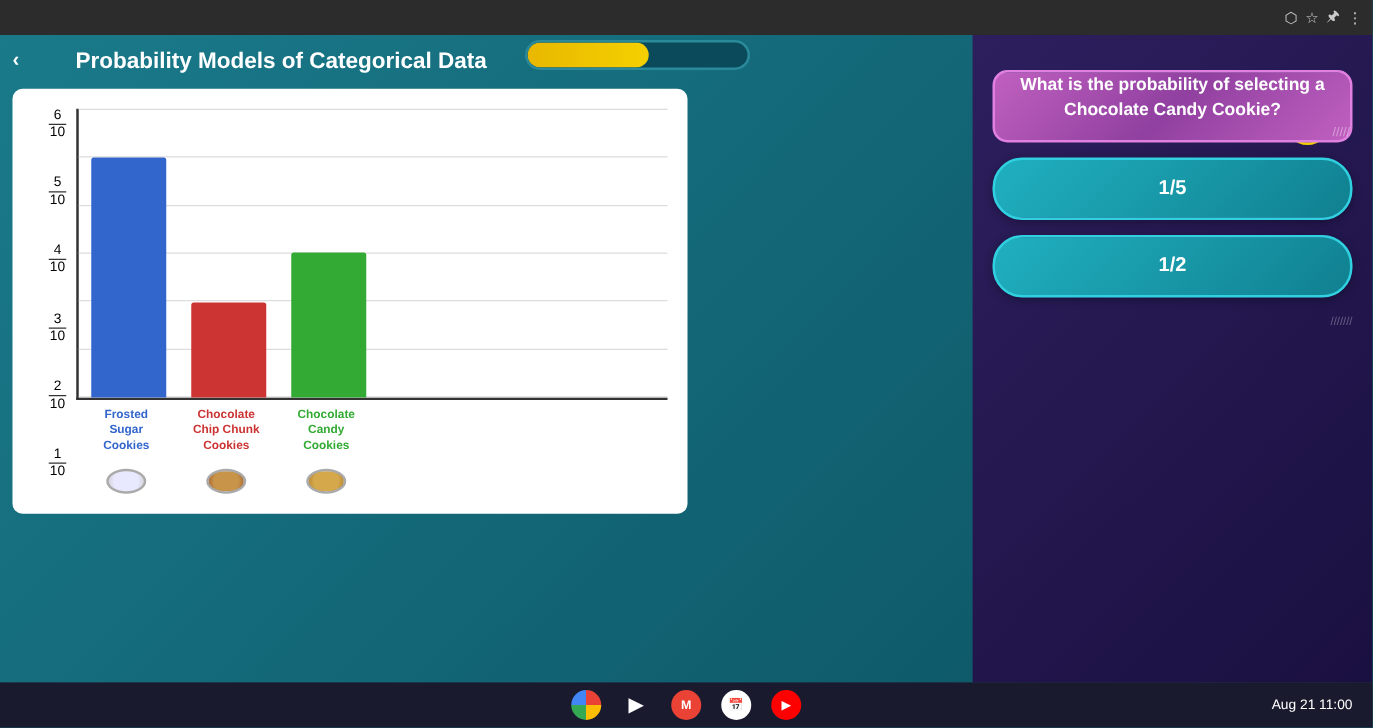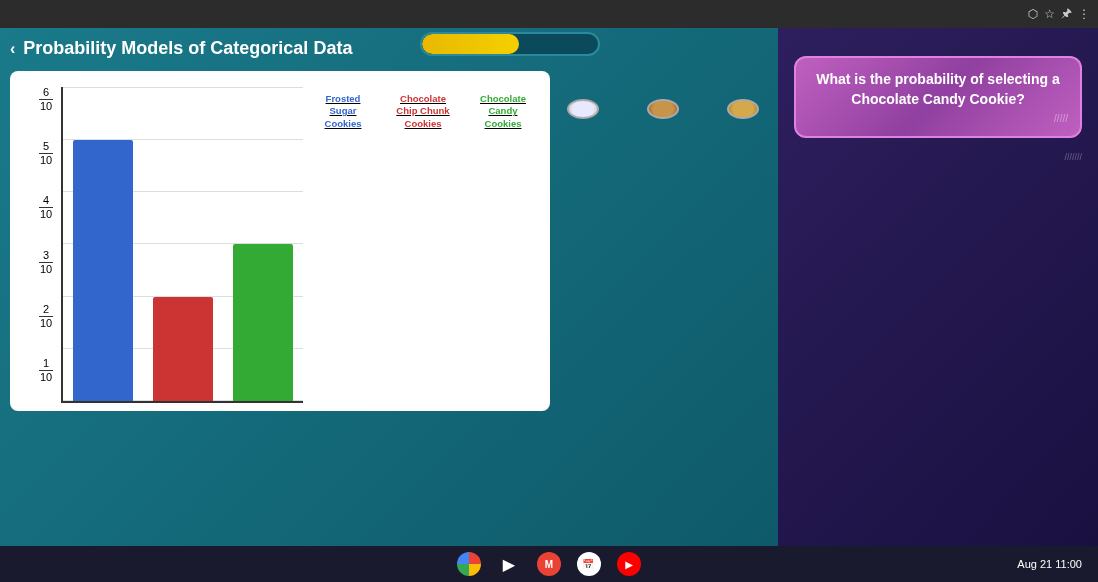--- a/index.html
+++ b/index.html
@@ -56,20 +56,21 @@
     .back-arrow {
       color: white;
       font-size: 16px;
       cursor: pointer;
       font-weight: bold;
     }
     .page-title {
       color: white;
       font-size: 18px;
       font-weight: bold;
+      margin-left: 37px;
     }
 
     
     .progress-area {
       position: absolute;
       top: 32px;
       left: 420px;
       width: 180px;
       height: 24px;
       background: #0a4a5a;
@@ -123,21 +124,21 @@
     .y-divider-line {
       width: 14px;
       height: 1px;
       background: #333;
       margin: 1px 0;
     }
 
     .chart-body {
       flex: 1;
       display: flex;
-      text-decoration: underline;
+      flex-direction: column;
     }
 
     .bars-area {
       flex: 1;
       display: flex;
       align-items: flex-end;
       gap: 20px;
       padding: 0 10px;
       border-left: 2px solid #333;
       border-bottom: 2px solid #333;
@@ -224,21 +225,21 @@
       padding: 16px;
       display: flex;
       flex-direction: column;
       gap: 12px;
       flex-shrink: 0;
     }
 
     .question-box {
       background: linear-gradient(135deg, #c060c0 0%, #9040a0 50%, #c060c0 100%);
       border-radius: 12px;
-      padding: 12px;
+      padding: 0;
       text-align: center;
       border: 2px solid #e080e0;
       position: relative;
     }
     .question-text {
       color: white;
       font-size: 14px;
       font-weight: bold;
       line-height: 1.4;
     }
@@ -433,20 +434,22 @@
         <span style="color:white; font-weight:bold; font-size:18px;">✓</span>
       </div>
       <div class="menu-btn">≡</div>
     </div>
 
     <div class="question-box">
       <div class="question-text">What is the probability of selecting a Chocolate Candy Cookie?</div>
       <div class="question-lines">/////</div>
     </div>
 
+    <div class="answer-button">1/5</div>
+    <div class="answer-button">1/2</div>
     <div class="answer-lines">///////</div>
   </div>
 </div>
 
 <div class="taskbar">
   <div class="taskbar-icon" style="background: conic-gradient(#ea4335 0deg 90deg, #fbbc04 90deg 180deg, #34a853 180deg 270deg, #4285f4 270deg 360deg);">
   </div>
   <div class="taskbar-icon" style="color:white; font-size:16px;">▶</div>
   <div class="taskbar-icon" style="background:#ea4335; color:white; font-size:10px; font-weight:bold;">M</div>
   <div class="taskbar-icon" style="background:white; color:#1a73e8; font-size:10px; font-weight:bold;">📅</div>

